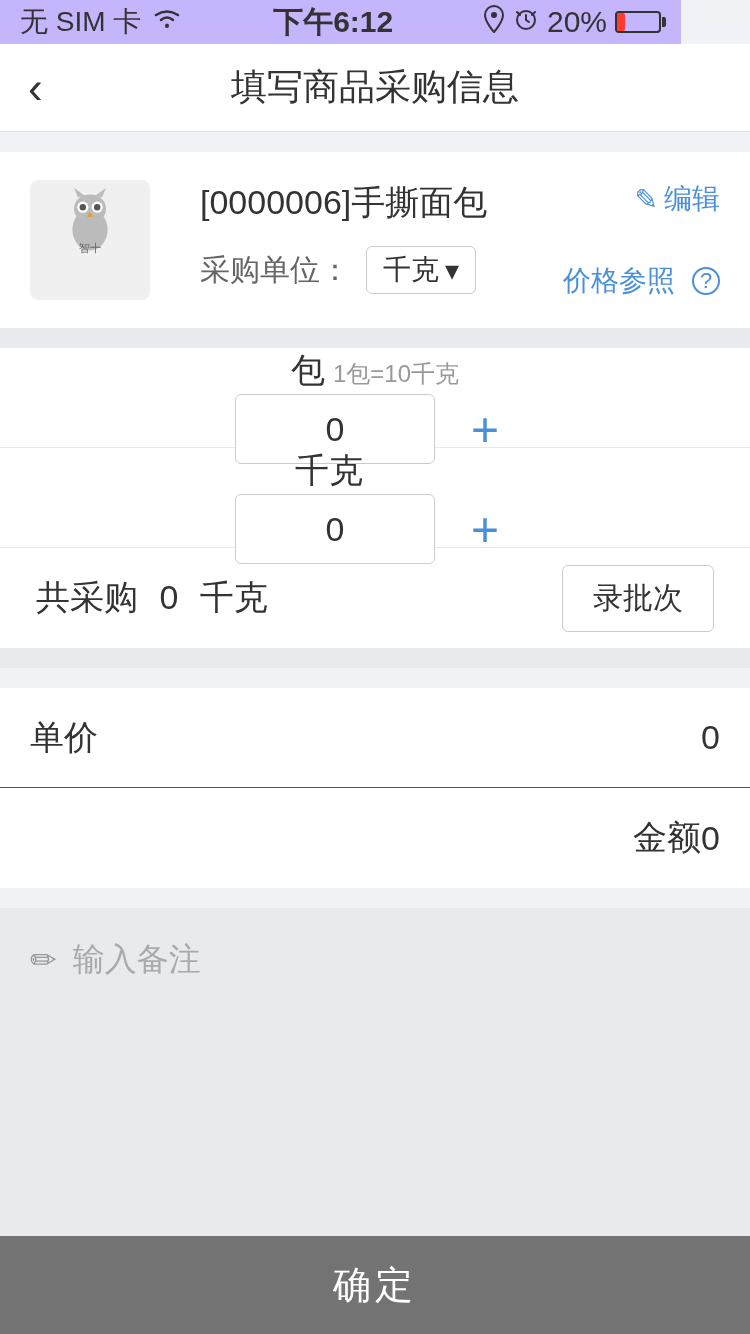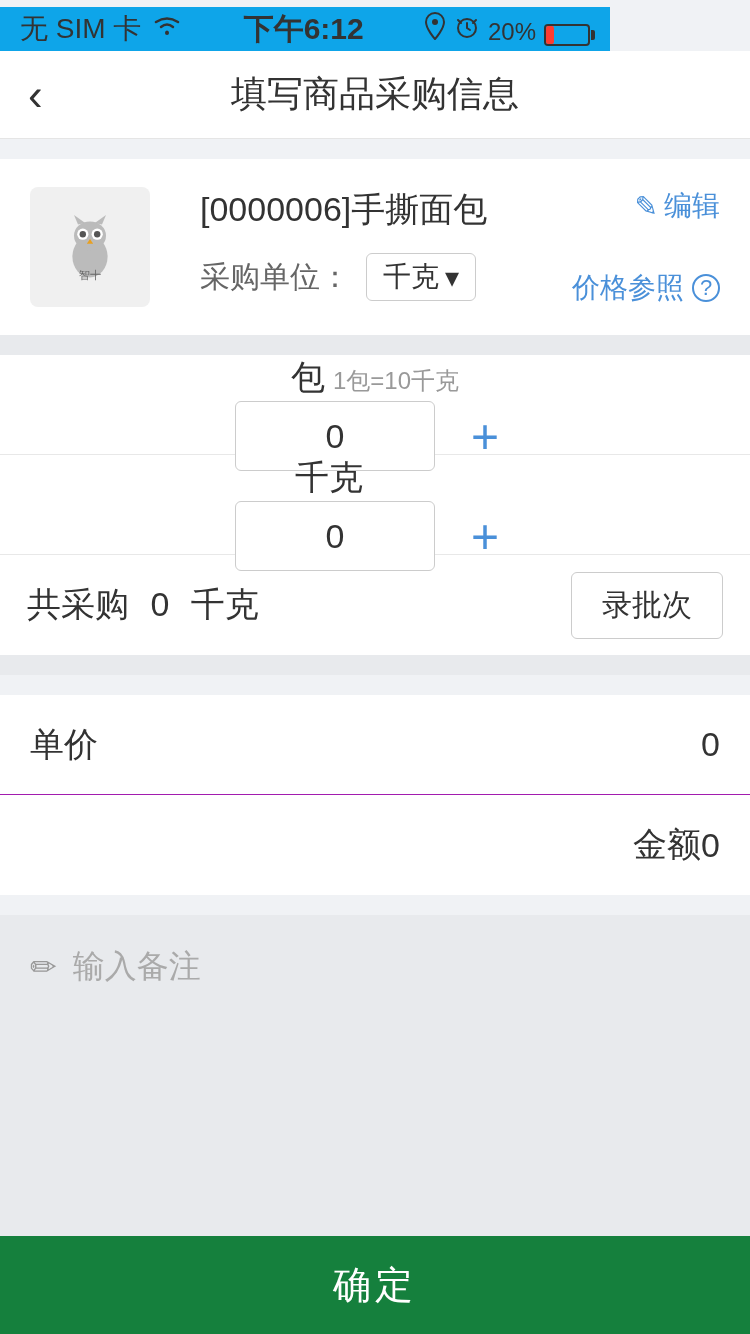--- a/index.html
+++ b/index.html
@@ -8,33 +8,32 @@
       width: 750px;
       min-height: 1334px;
       font-family: -apple-system, "PingFang SC", "Helvetica Neue", Arial, sans-serif;
       background: #f0f2f5;
       font-size: 32px;
       color: #333;
     }
 
     
     .status-bar {
-      width: 610px;
+      width: 681px;
       height: 44px;
-      background: #0ea5e9;
+      background: #c4b5fd;
       display: flex;
       align-items: center;
       justify-content: space-between;
       padding: 0 20px;
       font-size: 28px;
       font-weight: 500;
-      margin-top: 7px;
     }
     .status-left { display: flex; align-items: center; gap: 10px; }
-    .status-right { display: flex; align-items: flex-end; gap: 8px; font-size: 24px; }
+    .status-right { display: flex; align-items: center; gap: 8px; font-size: 30px; }
     .battery-icon {
       width: 46px; height: 22px; border: 2px solid #333; border-radius: 4px; position: relative;
       display: inline-flex; align-items: center;
     }
     .battery-icon::after {
       content: ''; position: absolute; right: -7px; top: 50%; transform: translateY(-50%);
       width: 4px; height: 10px; background: #333; border-radius: 0 2px 2px 0;
     }
     .battery-fill {
       width: 20%; height: 100%; background: #ff3b30; border-radius: 2px;
@@ -74,21 +73,21 @@
       align-items: flex-start;
       gap: 24px;
       position: relative;
     }
     .product-image {
       width: 120px;
       height: 120px;
       background: #f0f0f0;
       border-radius: 8px;
       display: flex;
-      align-items: center;
+      align-items: flex-start;
       justify-content: center;
       flex-shrink: 0;
       overflow: hidden;
     }
     .product-info { flex: 1; margin-left: 26px; }
     .product-name {
       font-size: 34px;
       font-weight: 500;
       color: #333;
       margin-bottom: 20px;
@@ -122,21 +121,21 @@
       gap: 6px;
     }
     .price-ref {
       position: absolute;
       bottom: 28px;
       right: 30px;
       color: #4a90d9;
       font-size: 28px;
       display: flex;
       align-items: center;
-      gap: 8px;
+      gap: 17px;
     }
 
     
     .section-divider {
       height: 20px;
       background: #e8eaed;
     }
 
     
     .input-section {
@@ -190,21 +189,21 @@
       justify-content: center;
       cursor: pointer;
       font-weight: 300;
     }
 
     
     .total-row {
       display: flex;
       align-items: center;
       justify-content: space-between;
-      padding: 0 27px;
+      padding: 0 36px;
       height: 100px;
       background: #fff;
     }
     .total-text {
       font-size: 34px;
       color: #333;
     }
     .batch-btn {
       border: 1.5px solid #ccc;
       border-radius: 6px;
@@ -257,21 +256,21 @@
       background: #e8eaed;
     }
 
     
     .confirm-btn {
       position: fixed;
       bottom: 0;
       left: 0;
       width: 750px;
       height: 98px;
-      background: #15803d;
+      background: #737373;
       display: flex;
       align-items: center;
       justify-content: center;
       font-size: 38px;
       color: #fff;
       font-weight: 500;
       cursor: pointer;
       letter-spacing: 4px;
     }
 

